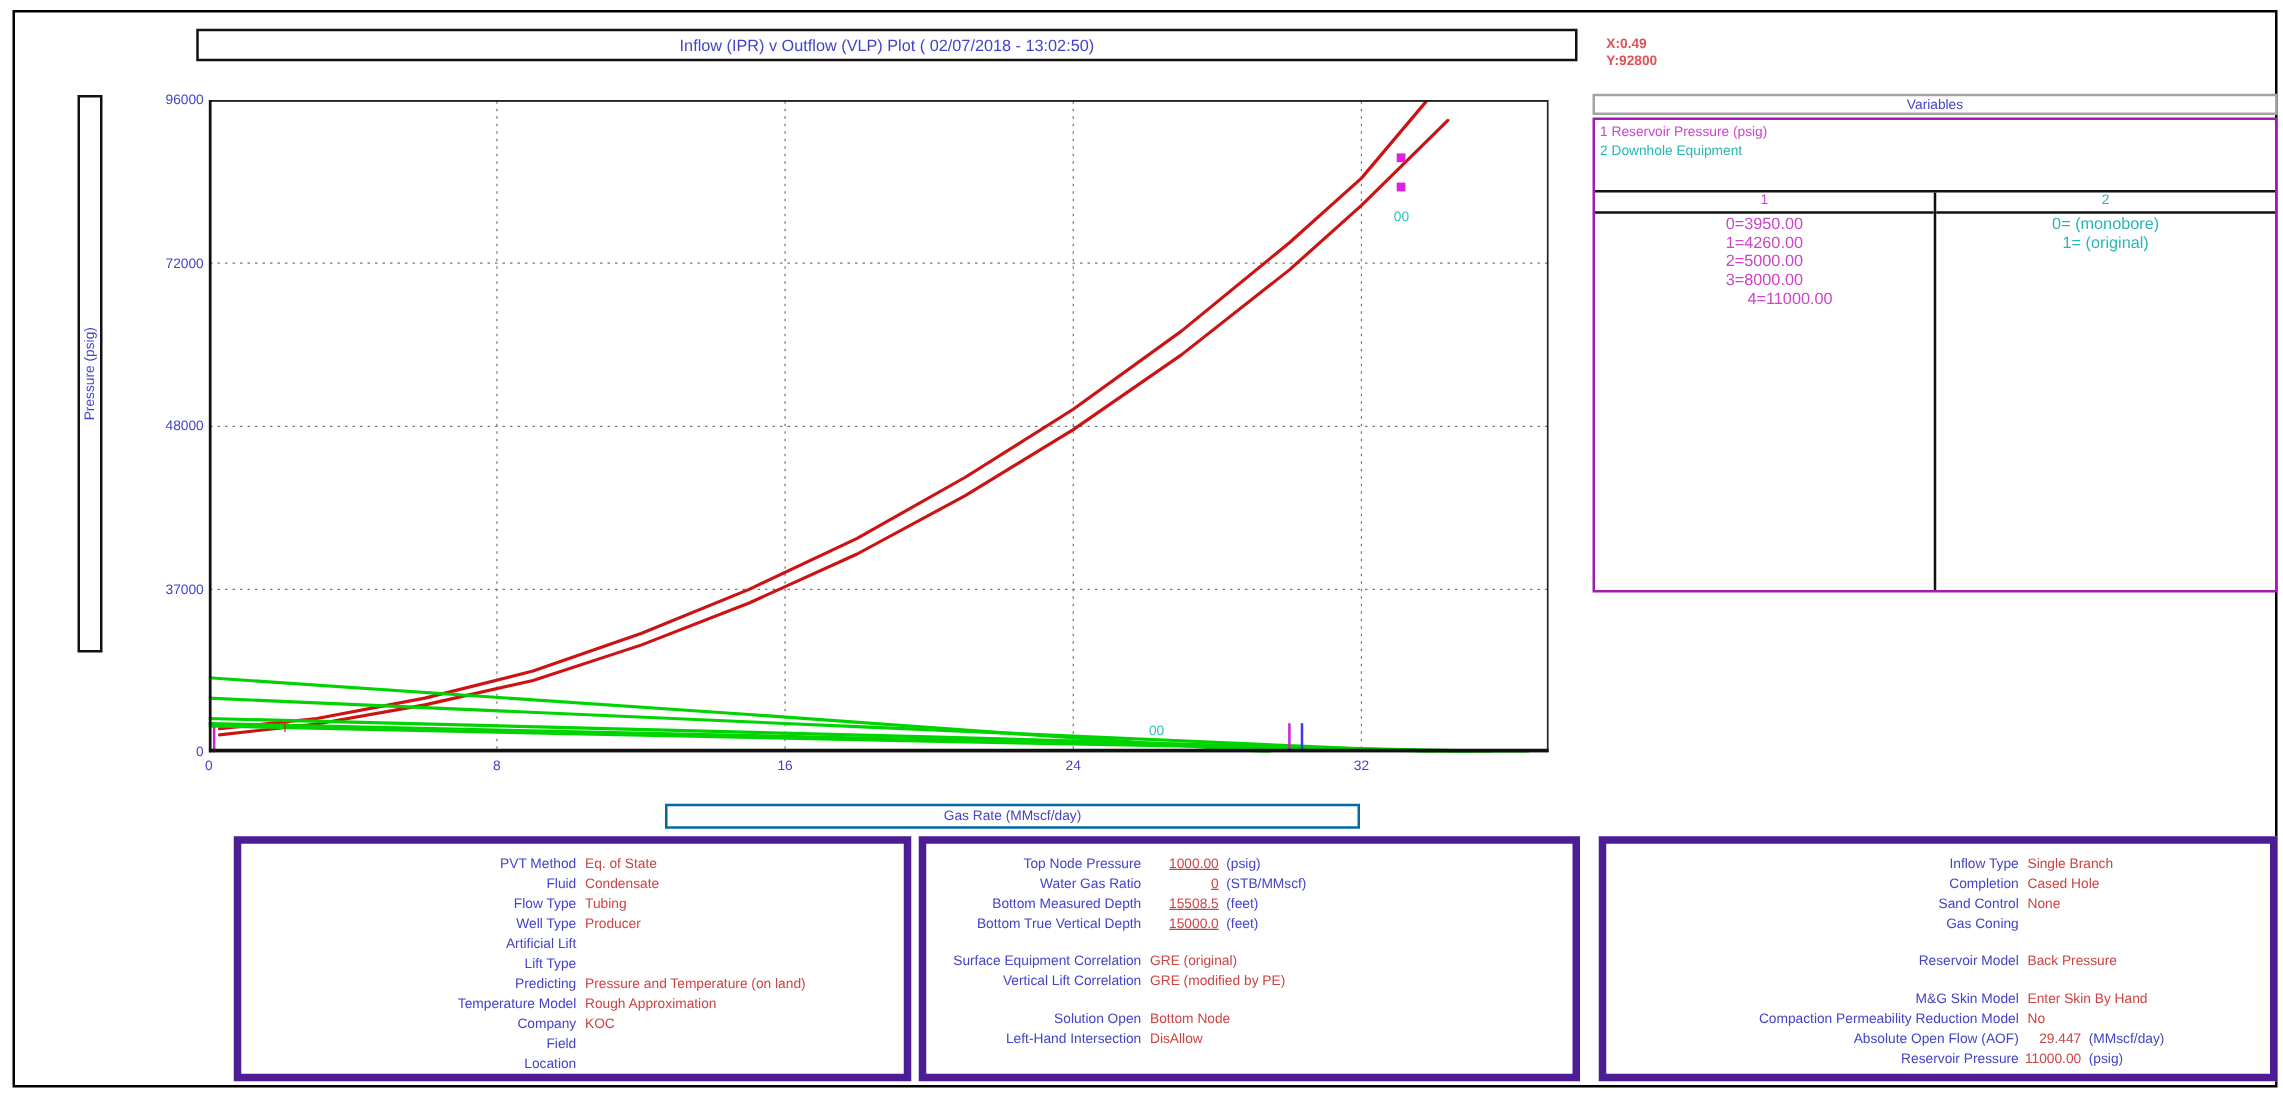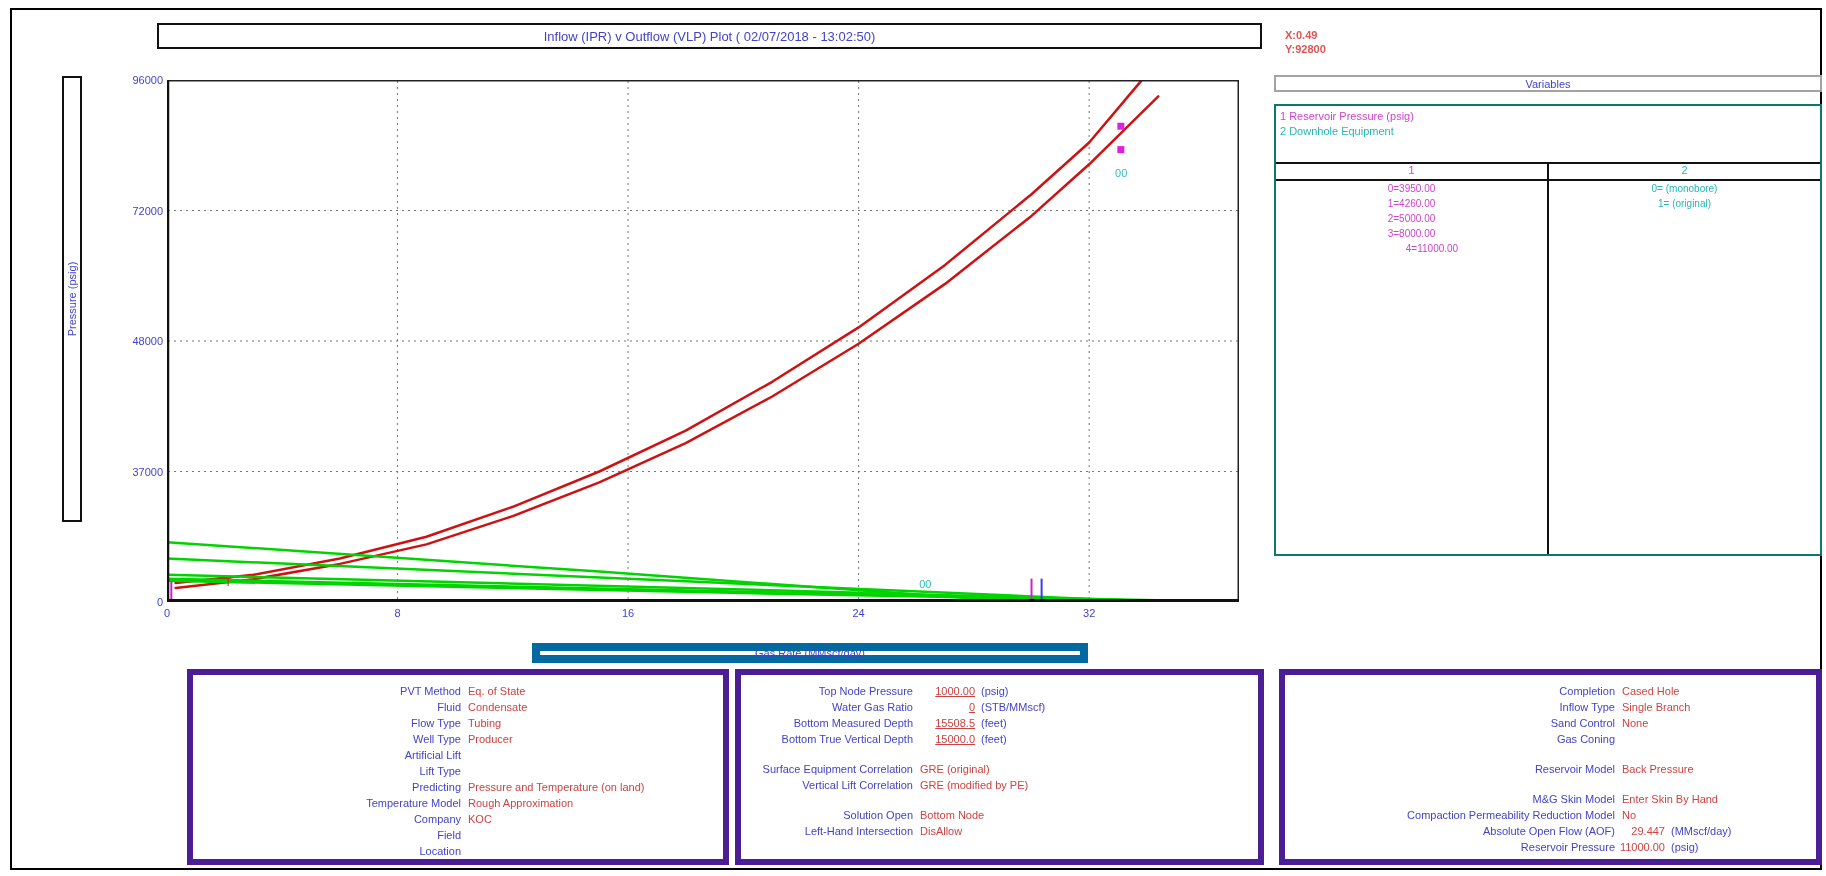--- a/index.html
+++ b/index.html
@@ -9,32 +9,32 @@
     display:flex;align-items:center;justify-content:center;color:#4343c8;font-size:13px;}
   .crosshair{position:absolute;left:1273px;top:18px;color:#e05353;font-size:11px;line-height:14px;font-weight:bold;}
   .yaxis-box{position:absolute;left:50px;top:66px;width:20px;height:446px;border:2px solid #111;box-sizing:border-box;}
   .yaxis-box span{position:absolute;left:50%;top:50%;transform:translate(-50%,-50%) rotate(-90deg);white-space:nowrap;
     color:#4343c8;font-size:11px;}
   .plot-wrap{position:absolute;left:155px;top:70px;width:1072px;height:522px;}
   .plot-wrap svg{position:absolute;left:0;top:0;}
   .tick{position:absolute;color:#4343c8;font-size:11px;}
   .ytick{width:44px;text-align:right;transform:translateY(-6px);left:-48px;}
   .xtick{width:40px;text-align:center;transform:translateX(-20px);top:527px;}
-  .xaxis-box{position:absolute;left:520px;top:633px;width:556px;height:20px;border:8px solid #0369a1;box-sizing:border-box;
+  .xaxis-box{position:absolute;left:520px;top:633px;width:556px;height:20px;border:2px solid #0369a1;box-sizing:border-box;
     display:flex;align-items:center;justify-content:center;color:#4343c8;font-size:11px;}
   .vars{position:absolute;left:1262px;top:65px;width:548px;height:447px;}
   .vars-title{position:absolute;left:0;top:0;width:100%;height:17px;border:2px solid #a3a3a3;box-sizing:border-box;
     display:flex;align-items:center;justify-content:center;color:#4343c8;font-size:11px;}
-  .vars-body{position:absolute;left:0;top:29px;width:100%;height:452px;border:2px solid #0f766e;box-sizing:border-box;}
+  .vars-body{position:absolute;left:0;top:19px;width:100%;height:380px;border:2px solid #a21caf;box-sizing:border-box;}
   .vars-legend{padding:3px 4px 2px 4px;font-size:11px;line-height:15px;}
   .vars-table{position:absolute;left:0;top:56px;right:0;bottom:0;border-top:2px solid #111;display:flex;}
   .vars-col{flex:1;position:relative;}
   .vars-col + .vars-col{border-left:2px solid #111;}
   .vars-col .hdr{height:15px;text-align:center;font-size:11px;border-bottom:2px solid #111;}
-  .vars-col .cell{text-align:center;font-size:10px;line-height:15px;}
+  .vars-col .cell{text-align:center;font-size:13px;line-height:15px;}
   .panel{position:absolute;border:6px solid #4c1d95;box-sizing:border-box;background:#fff;font-size:11px;}
   .panel-left{left:175px;top:659px;width:542px;height:196px;}
   .panel-mid{left:723px;top:659px;width:529px;height:196px;}
   .panel-right{left:1267px;top:659px;width:543px;height:196px;}
   .kv-row{display:flex;line-height:16px;}
   .kv-row.gap{margin-top:14px;}
   .kv-label{color:#4343c8;text-align:right;flex:0 0 auto;}
   .kv-value{color:#cc4343;padding-left:7px;white-space:nowrap;}
   .kv-num{color:#cc4343;text-align:right;flex:0 0 auto;}
   .kv-unit{color:#4343c8;padding-left:6px;white-space:nowrap;}
@@ -214,26 +214,26 @@
         <span class="kv-label">Solution Open</span>
         <span class="kv-value">Bottom Node</span>
       </div>
       <div class="kv-row">
         <span class="kv-label">Left-Hand Intersection</span>
         <span class="kv-value">DisAllow</span>
       </div>
     </div>
   <div class="panel panel-right panel-pad">
       <div class="kv-row">
+        <span class="kv-label">Inflow Type</span>
+        <span class="kv-value">Single Branch</span>
+      </div>
+      <div class="kv-row">
         <span class="kv-label">Completion</span>
         <span class="kv-value">Cased Hole</span>
-      </div>
-      <div class="kv-row">
-        <span class="kv-label">Inflow Type</span>
-        <span class="kv-value">Single Branch</span>
       </div>
       <div class="kv-row">
         <span class="kv-label">Sand Control</span>
         <span class="kv-value">None</span>
       </div>
       <div class="kv-row">
         <span class="kv-label">Gas Coning</span>
         <span class="kv-value"></span>
       </div>
       <div class="kv-row gap">

